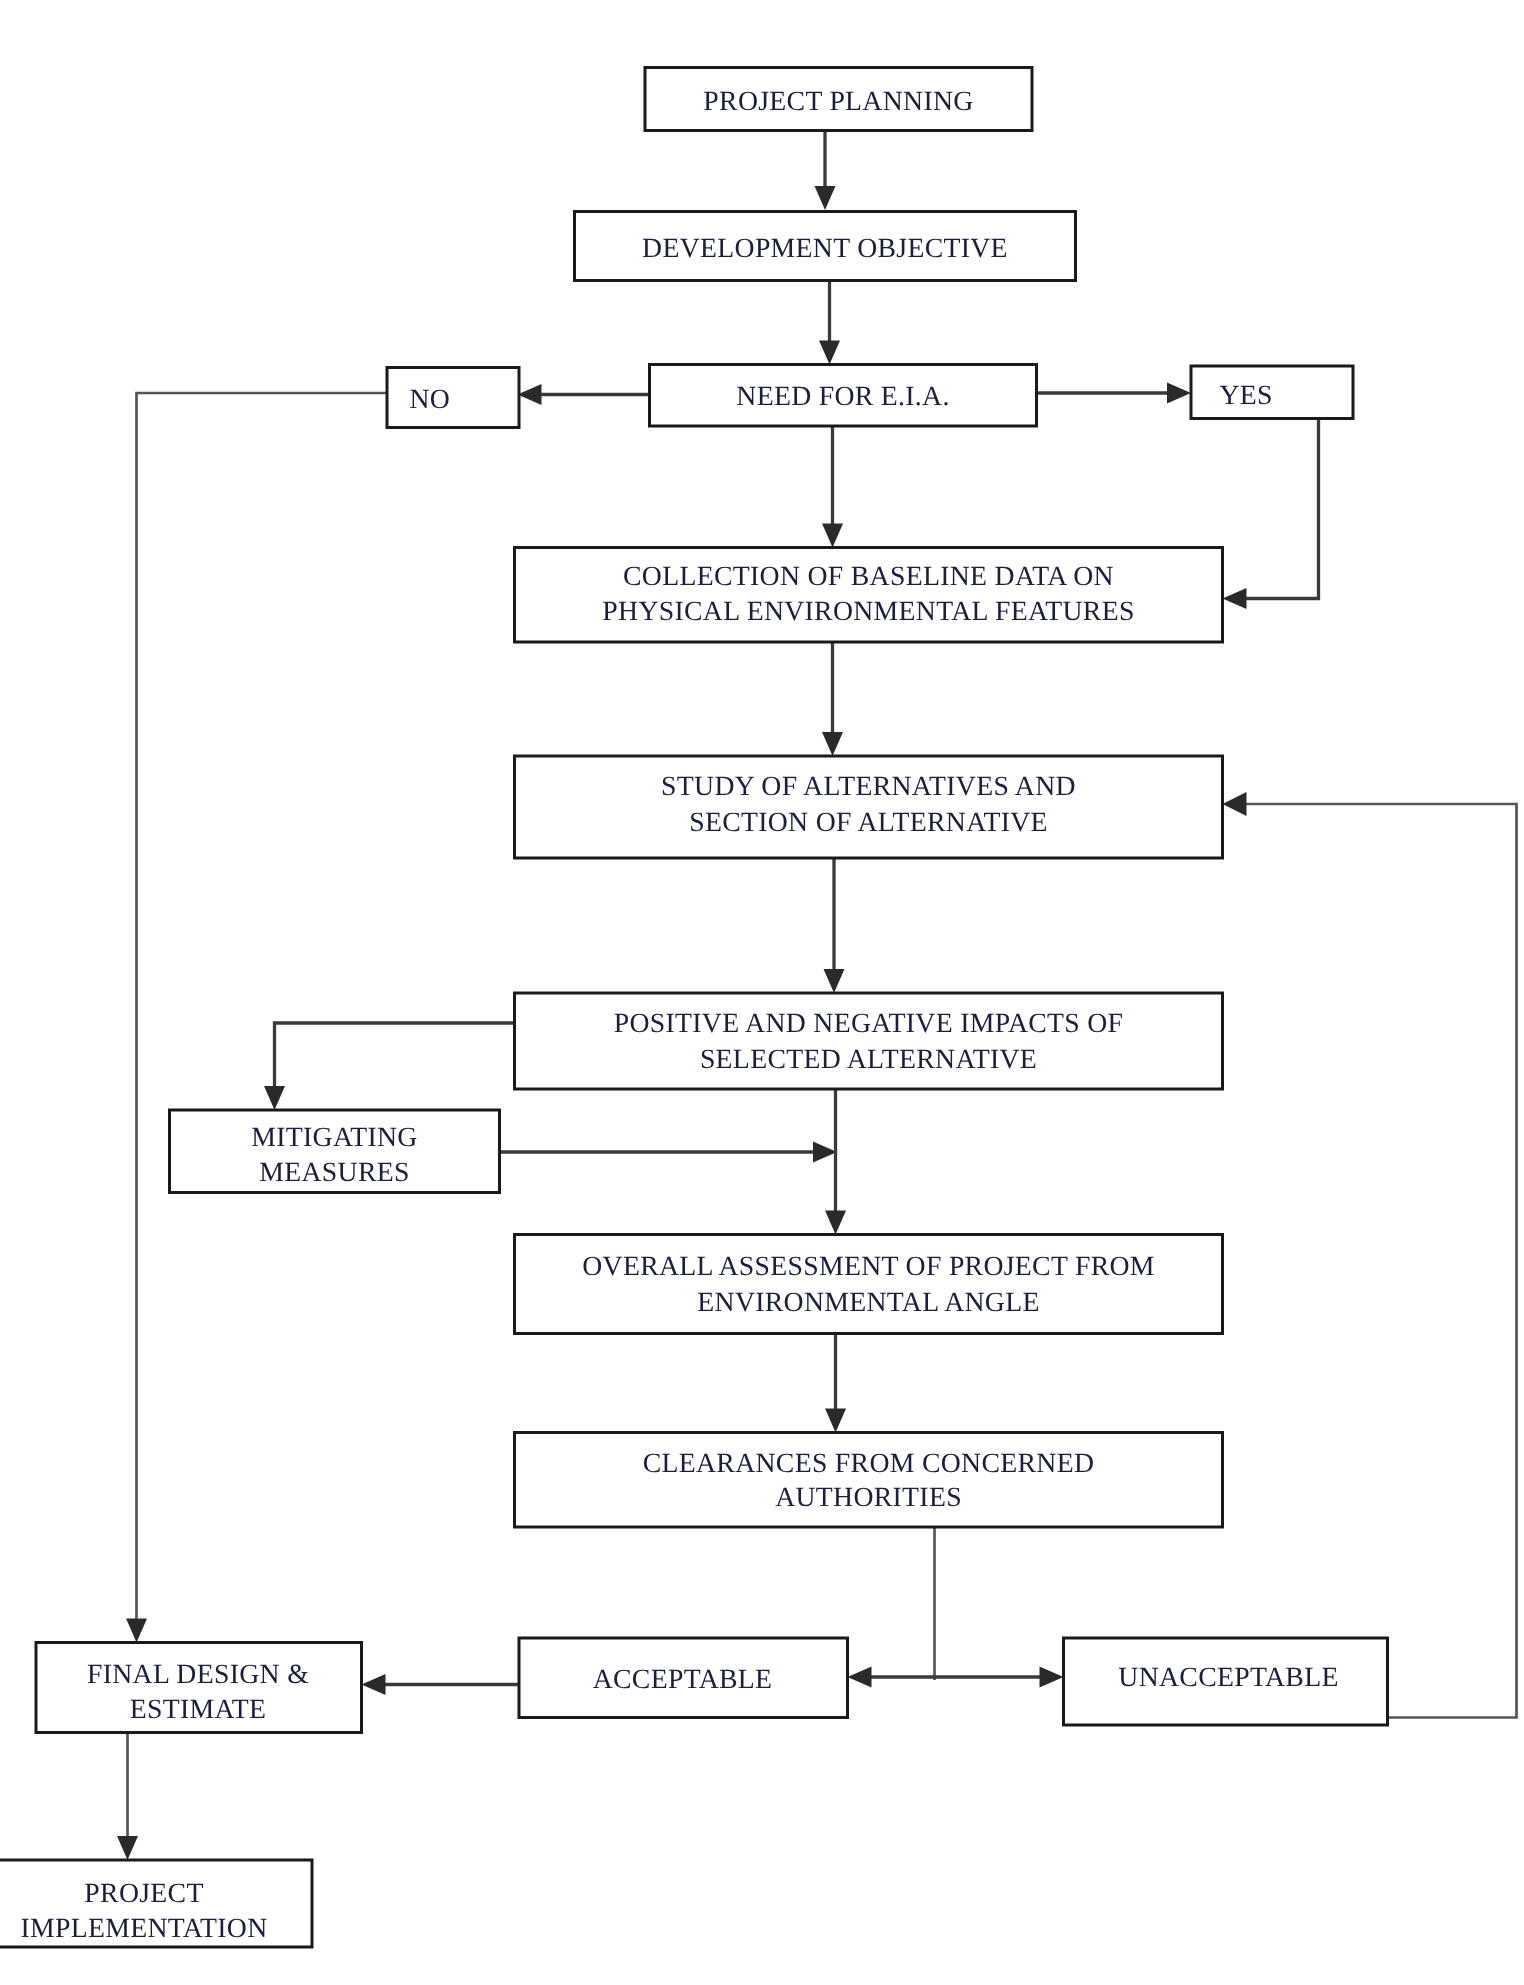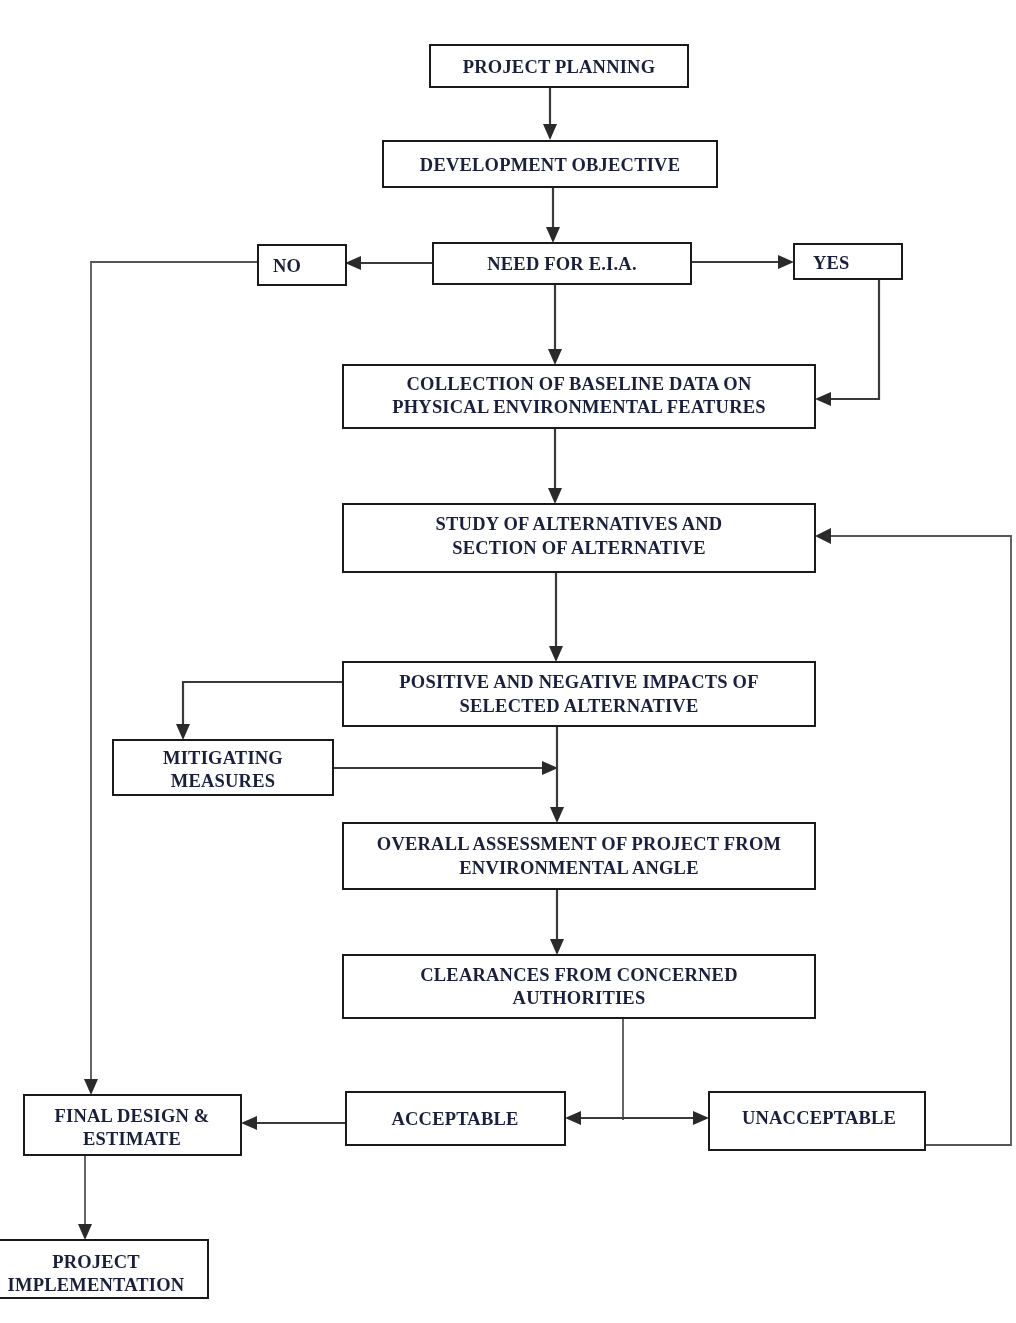--- a/index.html
+++ b/index.html
@@ -10,21 +10,20 @@
   body {
     width: 1016px;
     height: 1323px;
     font-family: "Liberation Serif", "DejaVu Serif", serif;
     overflow: hidden;
   }
   #flowchart-root {
     position: relative;
     width: 1016px;
     height: 1323px;
-    font-weight: bold;
   }
   svg#chart-svg {
     position: absolute;
     top: 0;
     left: 0;
     width: 1016px;
     height: 1323px;
     display: block;
   }
   .node-rect {

